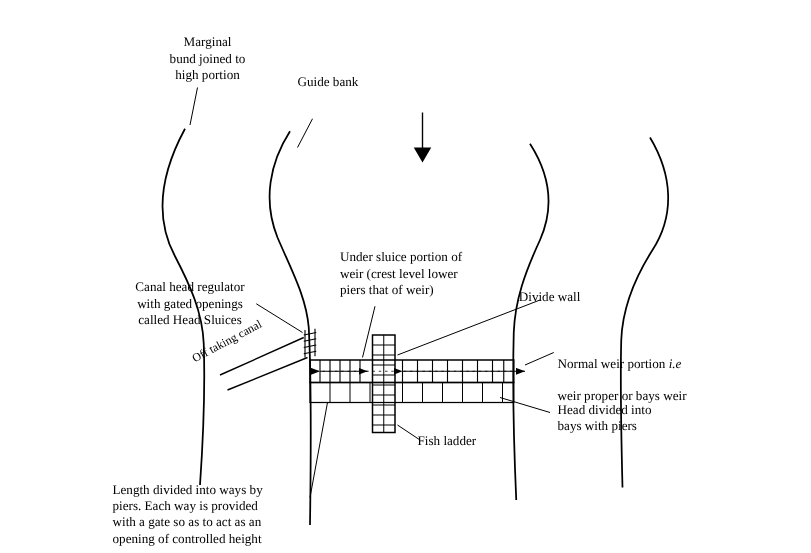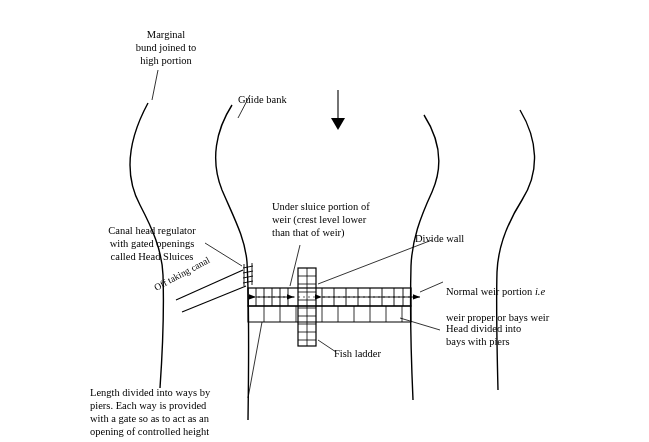--- a/index.html
+++ b/index.html
@@ -167,26 +167,26 @@
       <path d="M205,243 L242,266"></path>
 
       <path d="M248,398 L262,322"></path>
     </g>
   </svg>
 
   <div class="lbl center" style="left:118px; top:28px; width:96px;">Marginal
 bund joined to
 high portion</div>
 
-  <div class="lbl left" style="left:238px; top:93px; width:90px;">Guide bank</div>
+  <div class="lbl left" style="left:238px; top:60px; width:90px;">Guide bank</div>
 
 
   <div class="lbl left" style="left:272px; top:200px; width:130px;">Under sluice portion of
 weir (crest level lower
-than that of weir)</div>
+piers that of weir)</div>
 
   <div class="lbl left" style="left:90px; top:224px; width:124px;text-align:center;">Canal head regulator
 with gated  openings
 called Head Sluices</div>
 
   <div class="lbl rot" style="left:152px; top:283px; width:90px;">Off taking canal</div>
 
   <div class="lbl left" style="left:415px; top:232px; width:110px;">Divide wall</div>
 
   <div class="lbl left" style="left:446px; top:272px; width:170px;">

